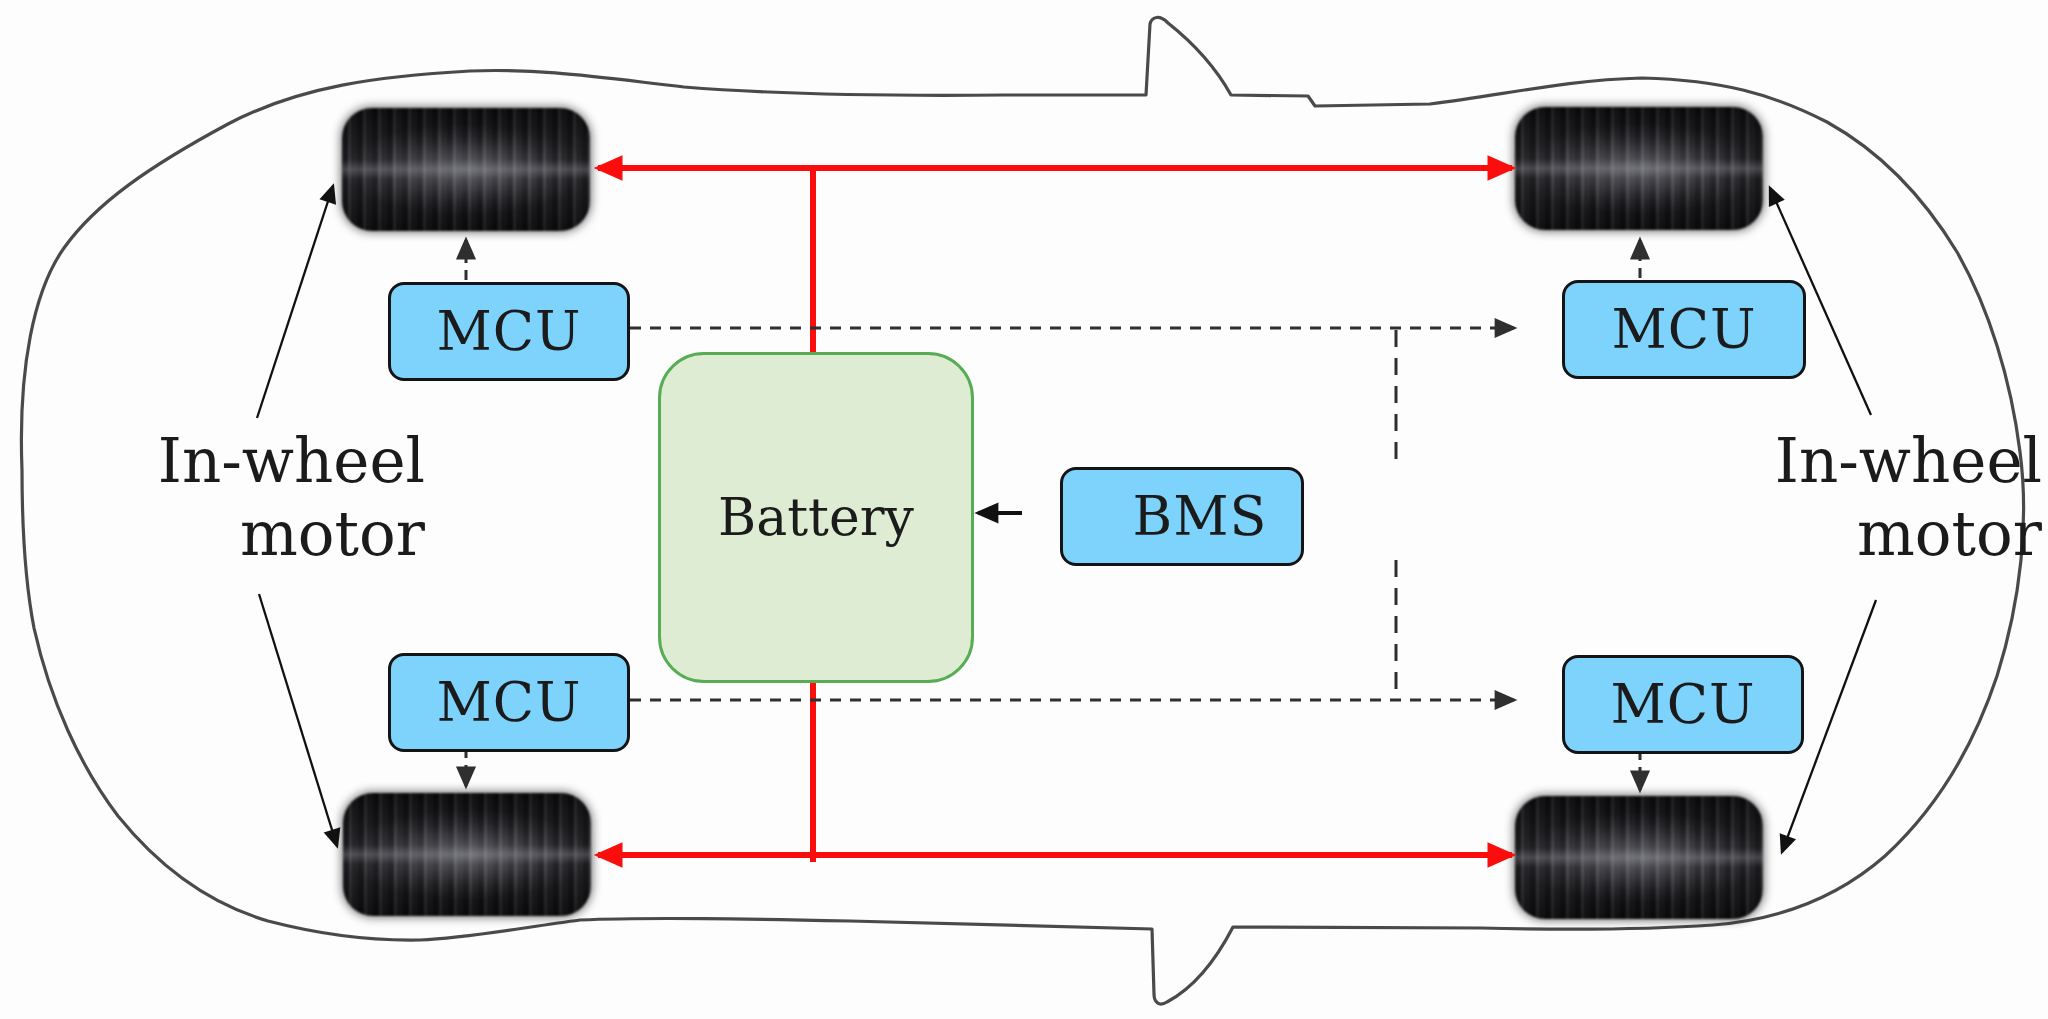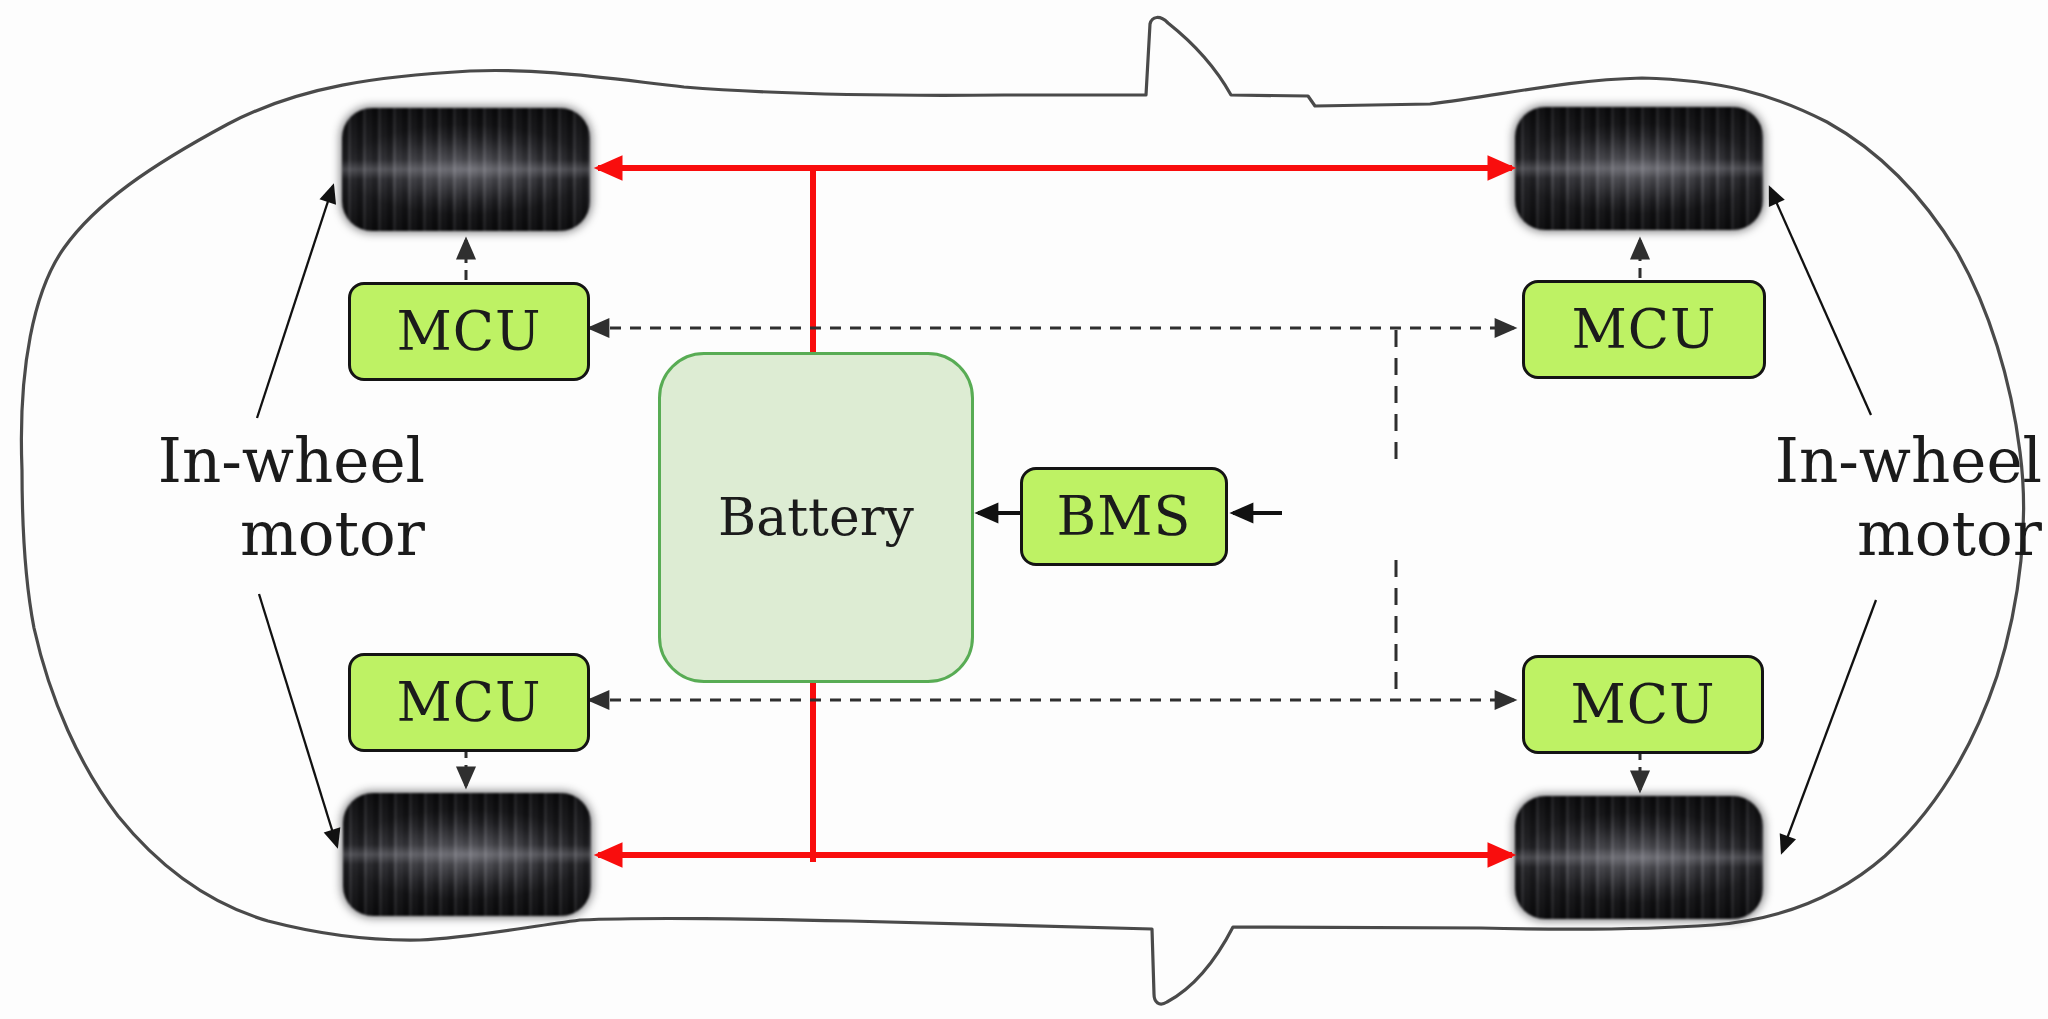--- a/index.html
+++ b/index.html
@@ -17,23 +17,23 @@
                       rgba(150,150,158,.40) 50%, rgba(80,80,86,.18) 58%, rgba(0,0,0,.40) 100%),
       radial-gradient(ellipse 62% 46% at 50% 50%, rgba(168,168,178,.45), rgba(70,70,76,.12) 58%, rgba(0,0,0,.28) 80%),
       repeating-linear-gradient(90deg, rgba(8,8,10,.62) 0 6px, rgba(225,225,232,.16) 6px 9px, rgba(25,25,28,.34) 9px 15px),
       #2a2a2e;
     filter:blur(1.1px);
     box-shadow:0 0 9px 2px rgba(34,34,38,.55);
   }
 
   
   .box {
-    position:absolute; background:#bef264; border:3px solid #141414; border-radius:16px;
+    position:absolute; background:#7dd3fc; border:3px solid #141414; border-radius:16px;
     display:flex; align-items:center; justify-content:center;
-    font-size:54px; letter-spacing:1px;
+    font-size:54px; letter-spacing:1px;margin-left:40px;
   }
   .battery {
     position:absolute; border:3px solid #58ac54; border-radius:46px; background:#ddecd3;
     display:flex; flex-direction:column; align-items:center; justify-content:center;
     font-size:52px; line-height:1.32;
   }
   .side-label {
     position:absolute; width:330px; text-align:right;
     font-size:61px; line-height:73px;
   }
@@ -138,21 +138,21 @@
     <span>MCU</span>
   </div>
   <div class="box" style="left:1522px; top:655px; width:236px; height:93px;">
     <span>MCU</span>
   </div>
 
   <div class="battery" style="left: 658px; top: 352px; width: 310px; height: 325px; background: rgb(221, 236, 211); border-color: rgb(88, 172, 84);">
     <span>Battery</span>
   </div>
 
-  <div class="box" style="left:1020px; top:467px; width:202px; height:93px;">
+  <div class="box" style="left:1020px; top:467px; width:202px; height:93px;padding-left:36px;">
     <span>BMS</span>
   </div>
 
   <div class="side-label" style="left:95px; top:424px;">
     <div>In-wheel</div>
     <div>motor</div>
   </div>
   <div class="side-label" style="left:1712px; top:424px;">
     <div>In-wheel</div>
     <div>motor</div>

